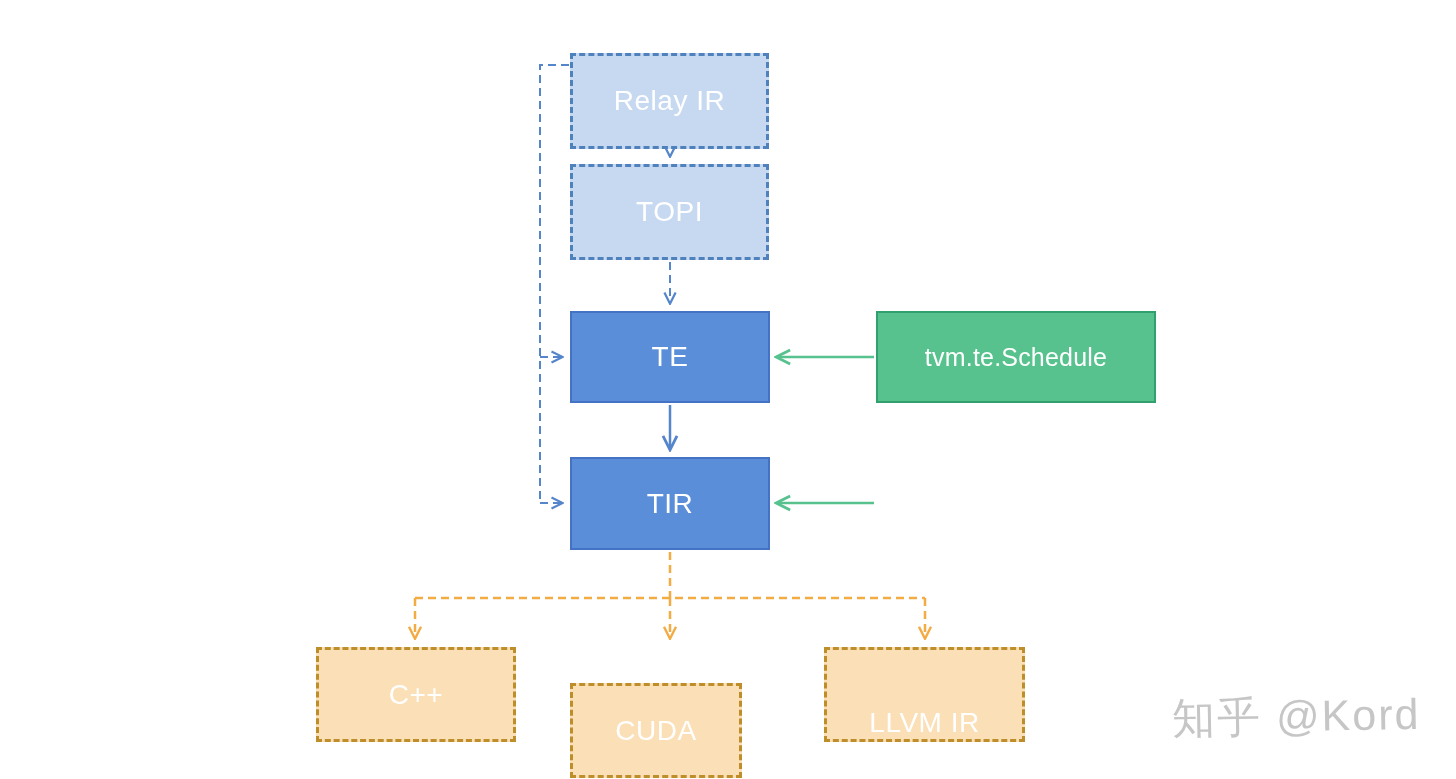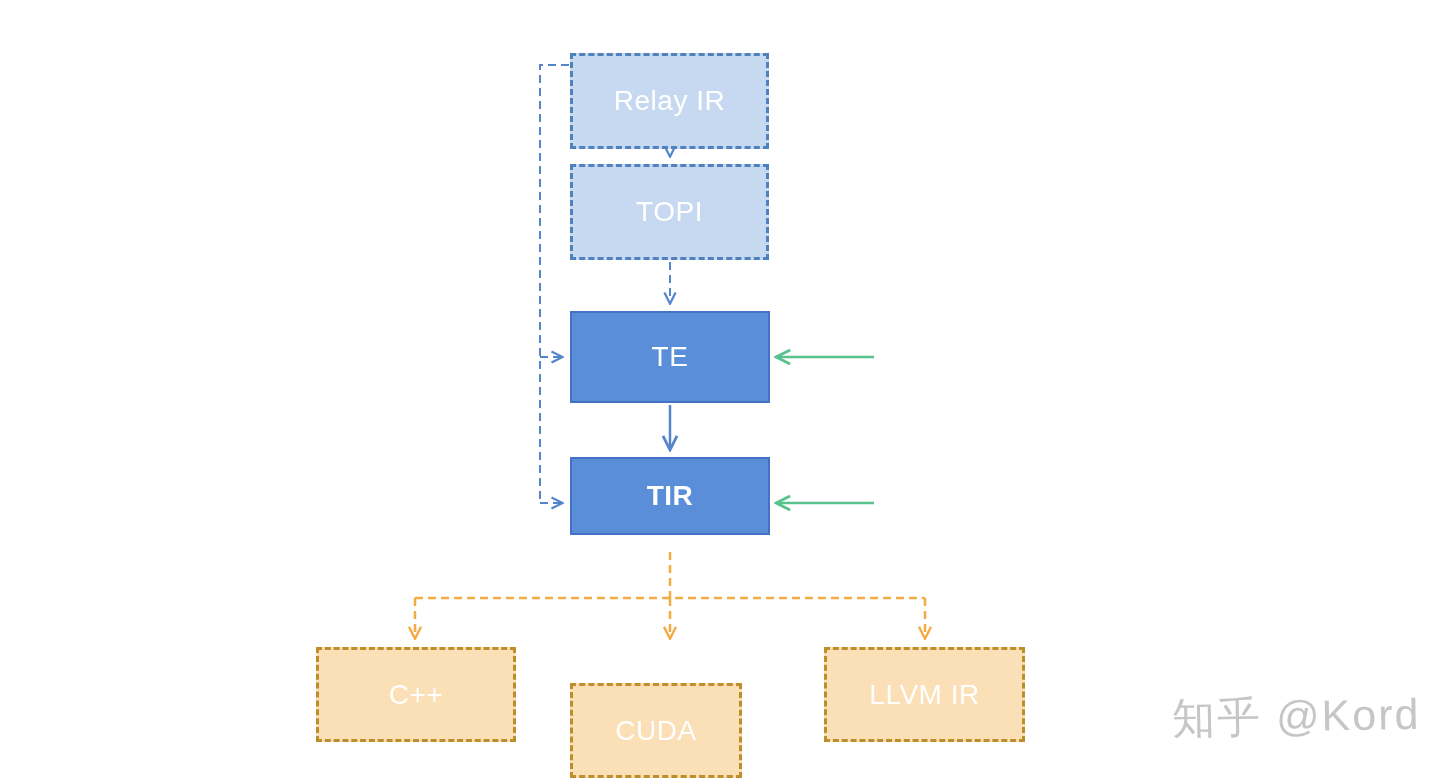--- a/index.html
+++ b/index.html
@@ -55,26 +55,26 @@
     letter-spacing: 0.2px;
   }
   .node-orange {
     background: var(--orange_fill, #fbdfb6);
     border: 3px dashed var(--orange_border, #bd8e2a);
   }
 
   .n-relay { left: 570px; top: 17px;  width: 199px; height: 96px; margin-top: 36px; }
   .n-topi  { left: 570px; top: 164px; width: 199px; height: 96px; }
   .n-te    { left: 570px; top: 311px; width: 200px; height: 92px; }
-  .n-tir   { left: 570px; top: 457px; width: 200px; height: 78px; font-weight: bold; }
+  .n-tir   { left: 570px; top: 457px; width: 200px; height: 93px; }
   .n-tes   { left: 876px; top: 311px; width: 280px; height: 92px; }
   .n-tirs  { left: 876px; top: 457px; width: 280px; height: 93px; }
   .n-cpp   { left: 316px; top: 647px; width: 200px; height: 95px; }
   .n-cuda  { left: 570px; top: 683px; width: 172px; height: 95px; }
-  .n-llvm  { left: 824px; top: 647px; width: 201px; height: 95px; }
+  .n-llvm  { left: 824px; top: 647px; width: 201px; height: 95px; align-items: flex-end; }
 
   
   .watermark {
     position: absolute;
     left: 1172px;
     top: 688px;
     font-size: 43px;
     color: var(--watermark_gray, #c6c6c6);
     text-shadow: -2px -2px 0 #ffffff, 1px 1px 1px rgba(255,255,255,0.7);
     letter-spacing: 2px;
@@ -132,20 +132,23 @@
   </div>
 
   <div class="node node-blue n-te">
     <span>TE</span>
   </div>
 
   <div class="node node-blue n-tir">
     <span>TIR</span>
   </div>
 
+  <div class="node node-green n-tes">
+    <span>tvm.te.Schedule</span>
+  </div>
 
 
   <div class="node node-orange n-cpp">
     <span>C++</span>
   </div>
 
   <div class="node node-orange n-cuda">
     <span>CUDA</span>
   </div>
 

